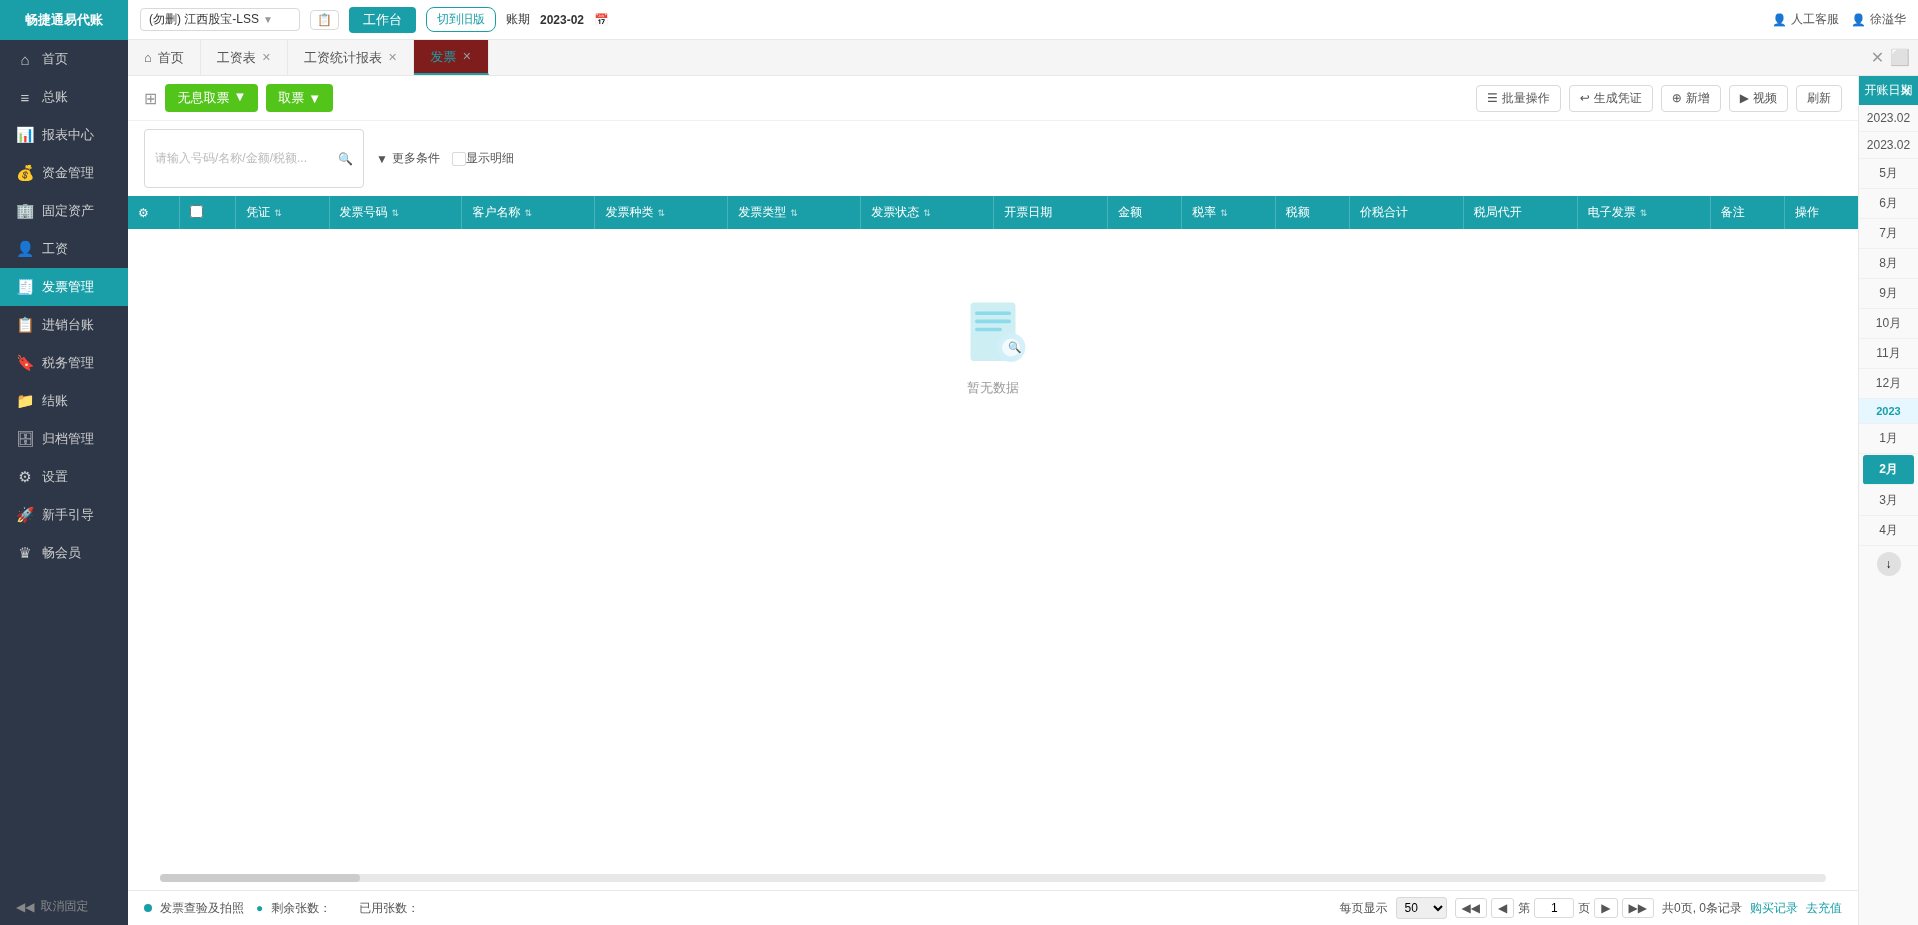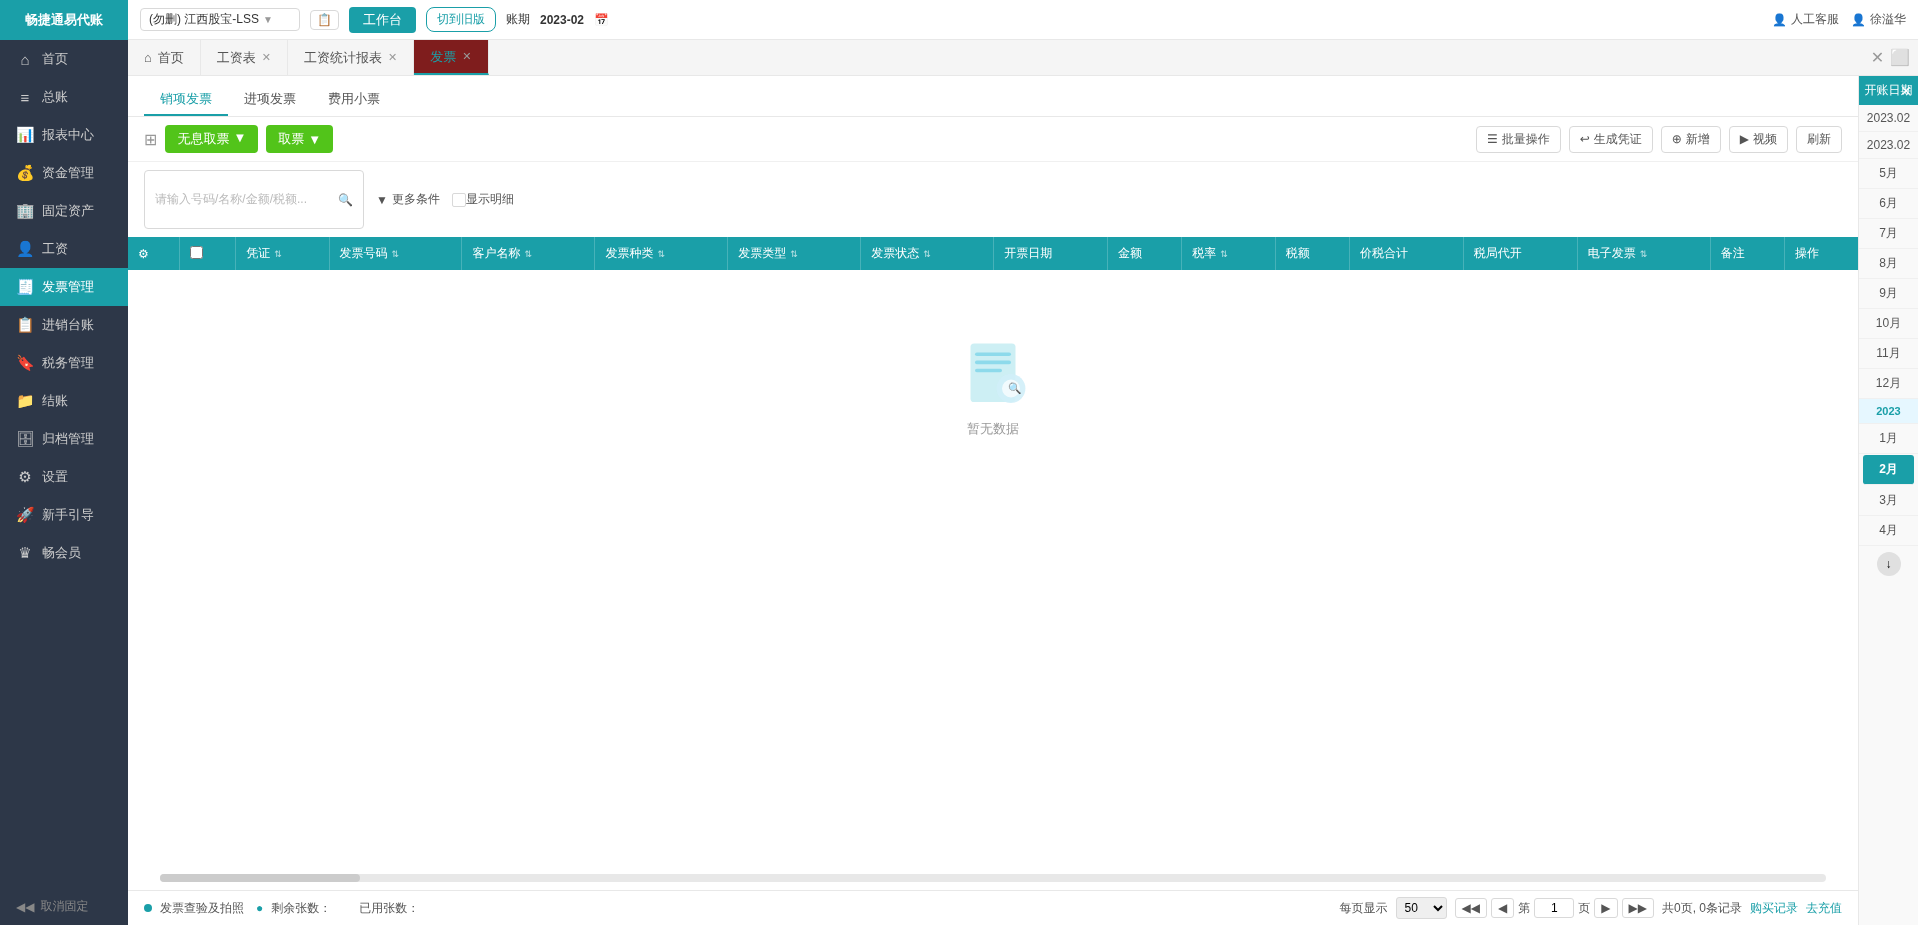--- a/index.html
+++ b/index.html
@@ -212,25 +212,20 @@
     <div style="margin-left:auto; display:flex; align-items:center; gap:6px; padding-right:8px;">
       <span style="cursor:pointer; color:#999; font-size:16px;">✕</span>
       <span style="cursor:pointer; color:#999; font-size:16px;">⬜</span>
     </div>
   </div>
 
   <div style="flex:1; display:flex; overflow:hidden;">
 
     <div class="content">
 
-      <div class="subtabs">
-        <div class="subtab active">销项发票</div>
-        <div class="subtab">进项发票</div>
-        <div class="subtab">费用小票</div>
-      </div>
 
       <div class="toolbar">
         <span class="grid-icon">⊞</span>
         <button class="btn-no-invoice">
           <span>无息取票</span>
           <span>▼</span>
         </button>
         <button class="btn-invoice">
           <span>取票</span>
           <span>▼</span>

